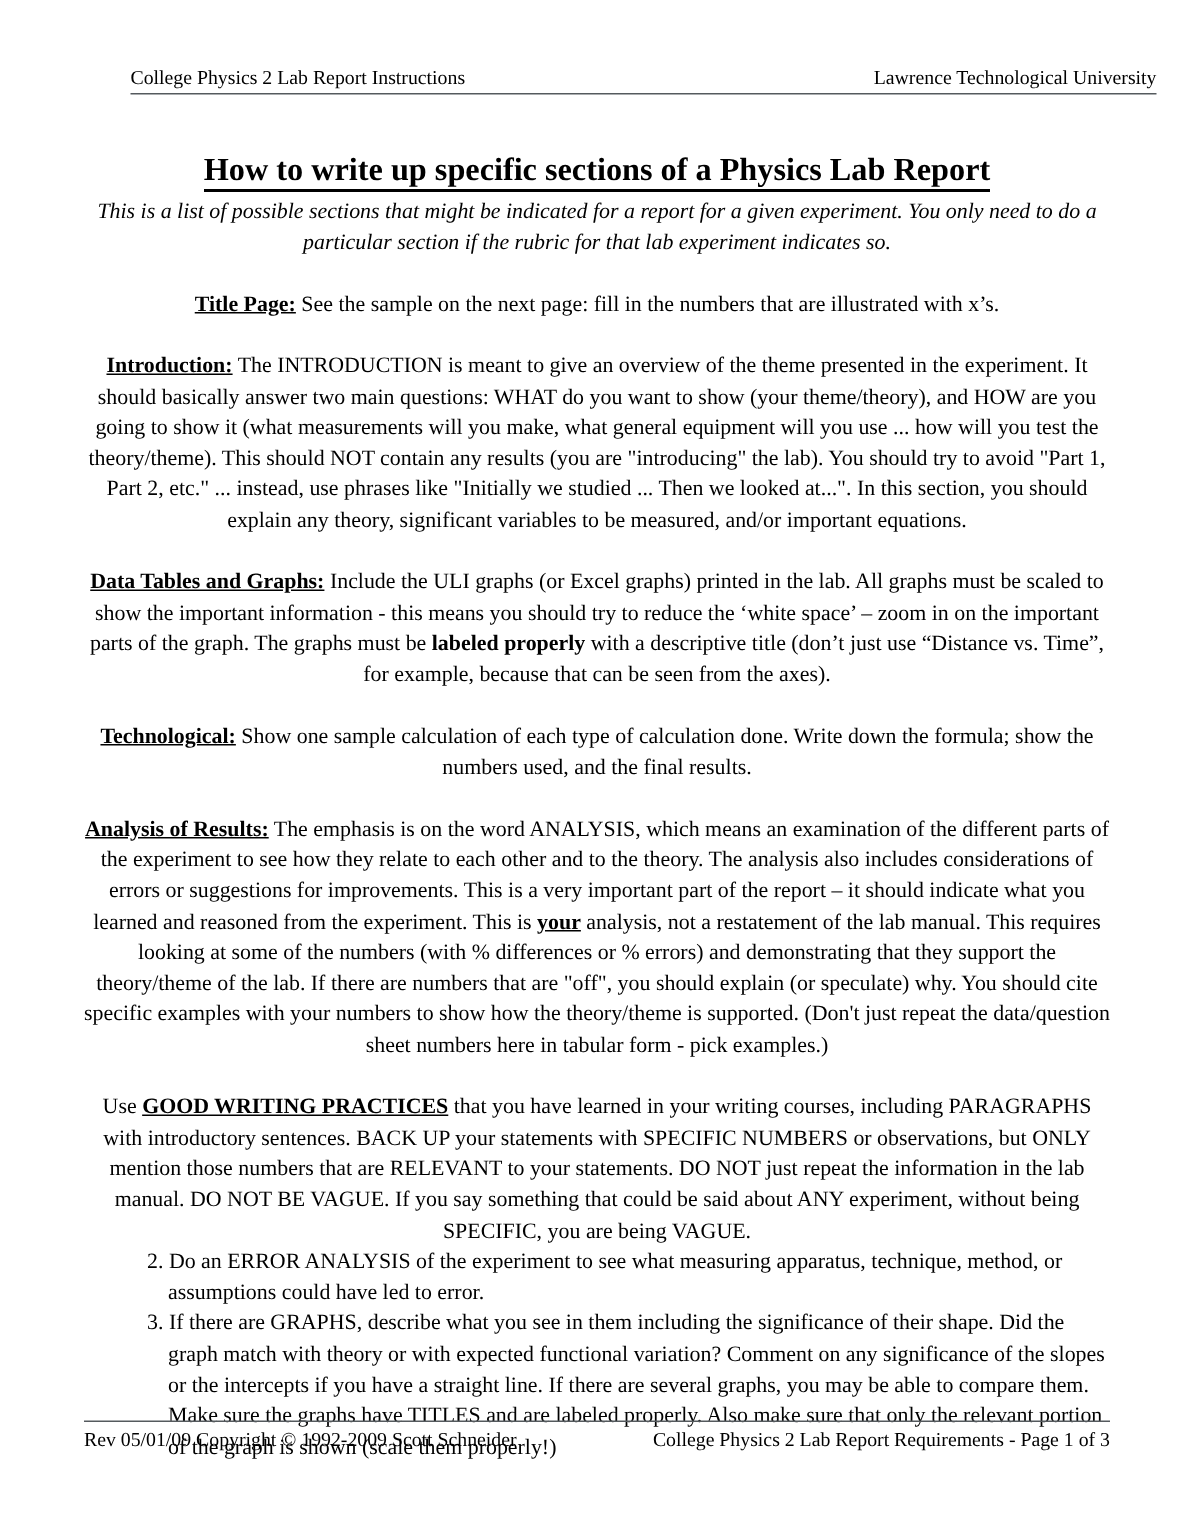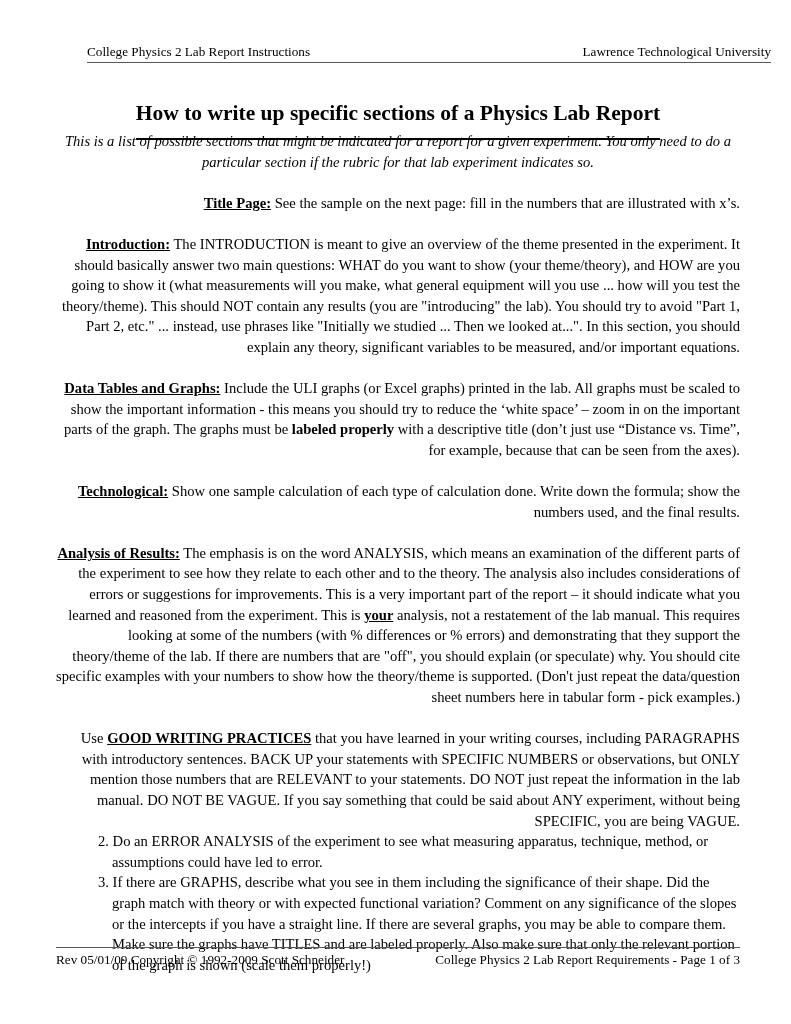--- a/index.html
+++ b/index.html
@@ -53,35 +53,35 @@
     top: 86px;
     left: 0;
     width: 684px;
     text-align: center;
     font-size: 21.5px;
     font-weight: bold;
     line-height: 26px;
   }
   .doc-title span {
     border-bottom: 2px solid #000;
-    padding-bottom: 13px;
+    padding-bottom: 1px;
   }
 
   
   .flow {
     position: absolute;
     top: 131px;
     left: 0;
     width: 684px;
     font-size: 14.6px;
     line-height: 20.6px;
   }
   p.para {
     margin: 0 0 0 0;
-    text-align: right;
+    text-align: center;
   }
   p.gap { margin-top: 20.6px; }
 
   .subtitle {
     font-style: italic;
     text-align: center;
     line-height: 20.6px;
     margin: 0;
   }
 

